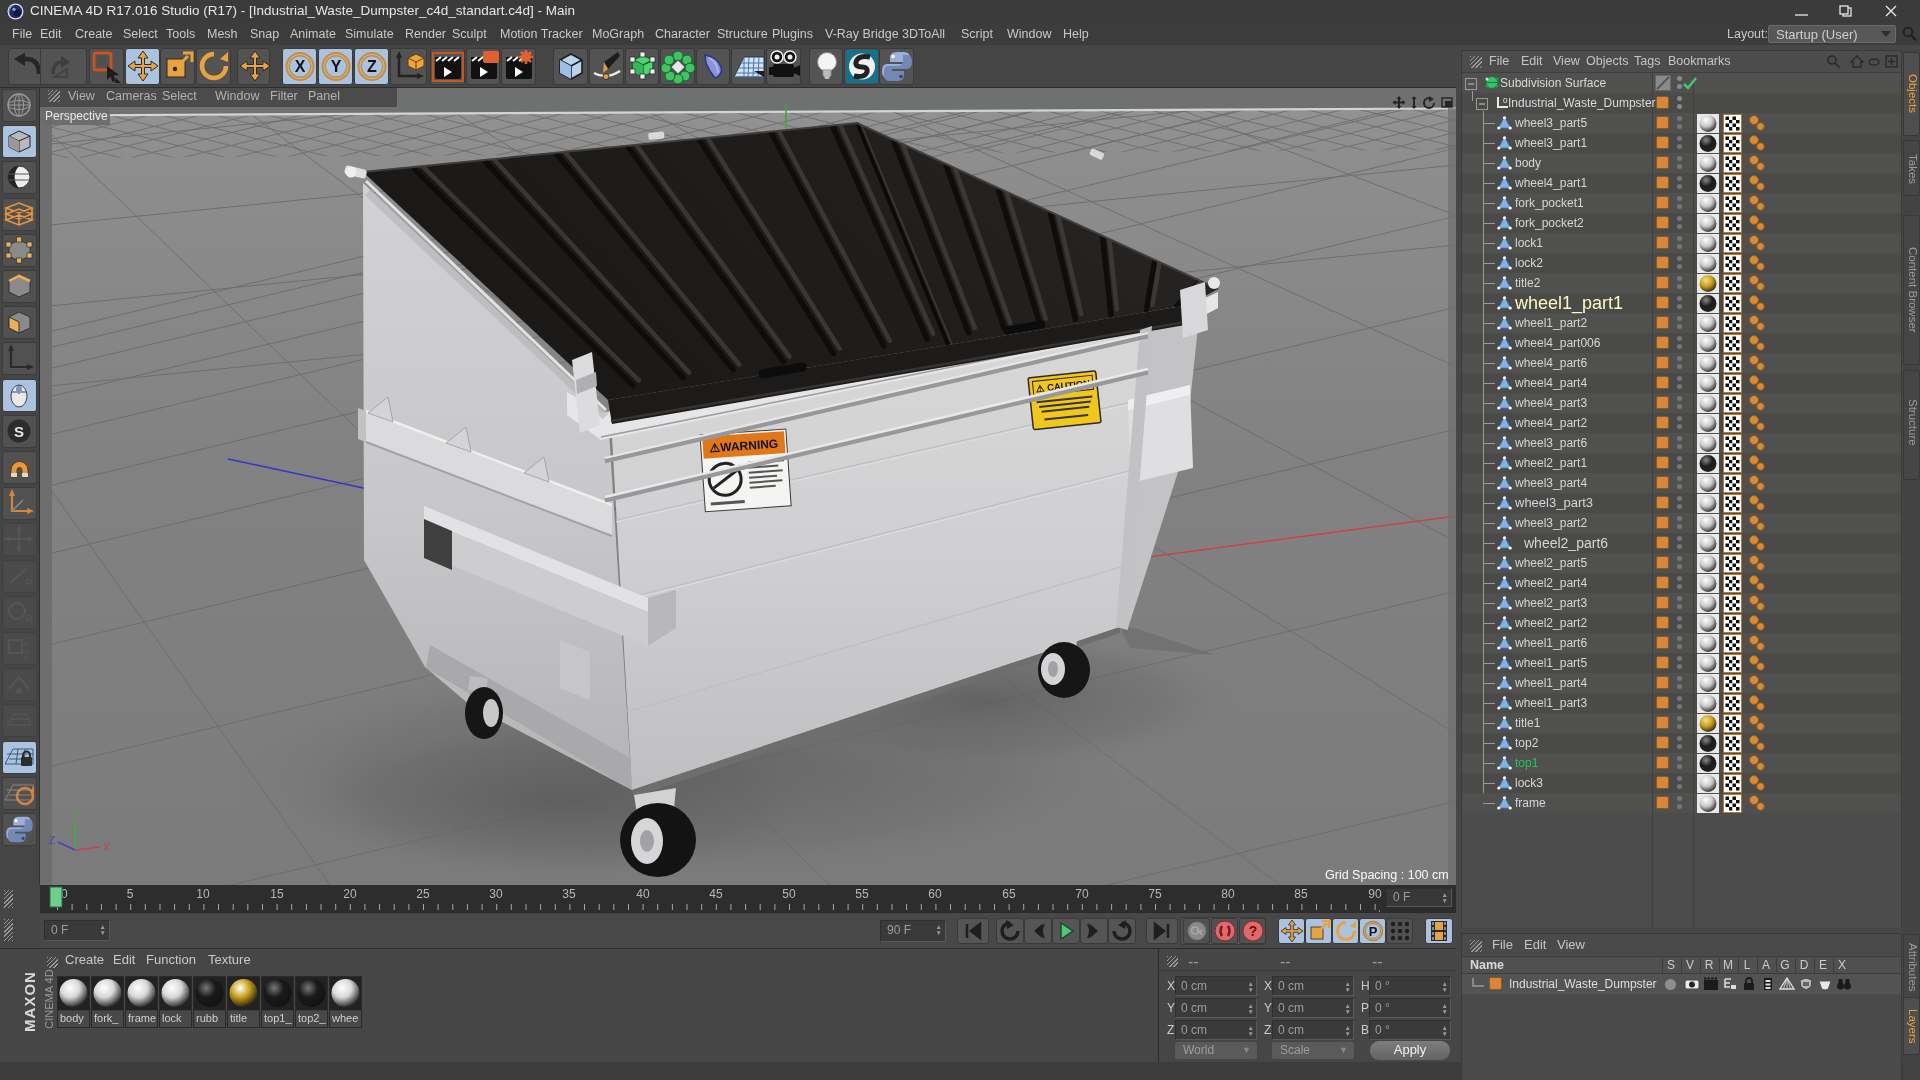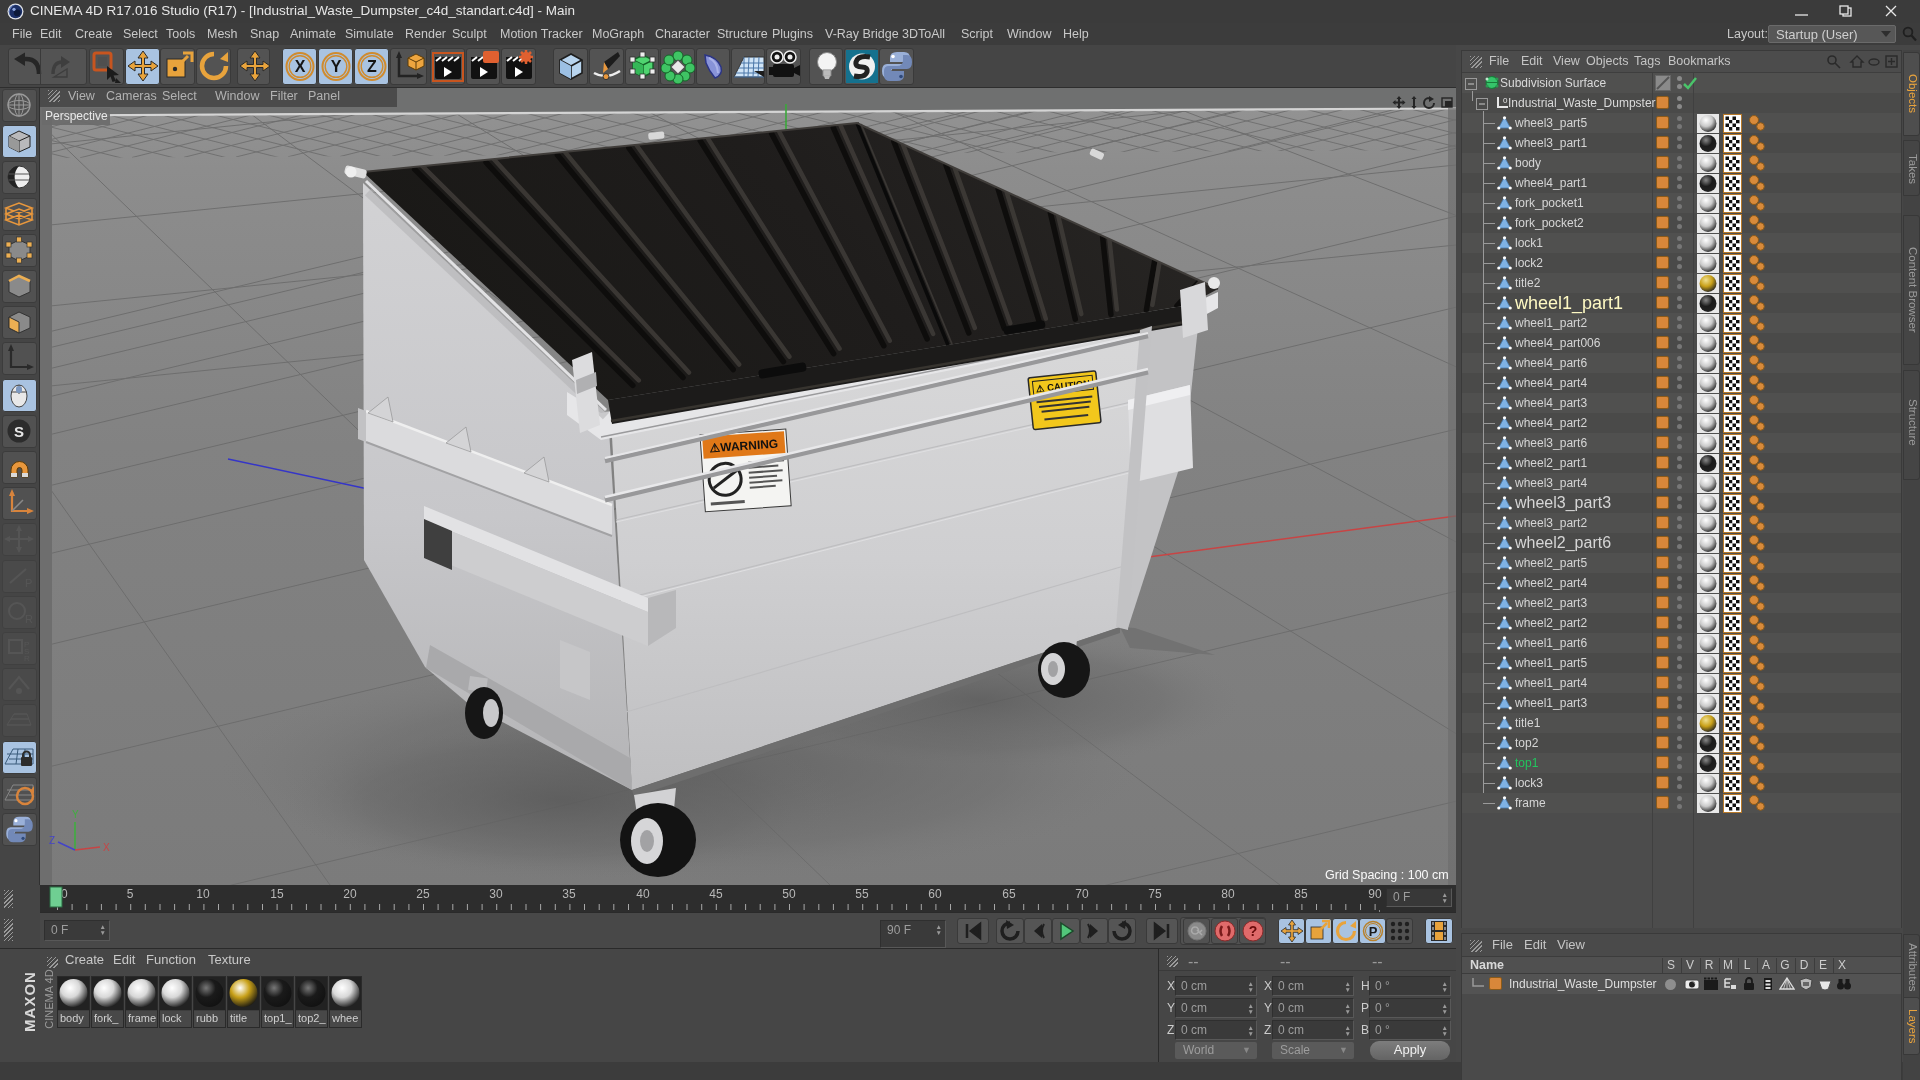--- a/index.html
+++ b/index.html
@@ -773,21 +773,21 @@
       <div class="abs inp" style="left:1346px;top:3px;width:66px;height:19px;line-height:17px;padding-left:6px;background:#383838">0 F<span class="spn">
           <i>▲</i>
           <i>▼</i>
         </span></div>
     </div>
     <div class="abs" id="controls">
       <div class="abs inp" style="left:4px;top:7px;width:66px;height:21px;line-height:19px;padding-left:6px">0 F<span class="spn">
           <i>▲</i>
           <i>▼</i>
         </span></div>
-      <div class="abs inp" style="left:840px;top:7px;width:66px;height:28px;line-height:19px;padding-left:6px">90 F<span class="spn">
+      <div class="abs inp" style="left:840px;top:7px;width:66px;height:22px;line-height:19px;padding-left:6px">90 F<span class="spn">
           <i>▲</i>
           <i>▼</i>
         </span></div>
       <div class="abs" style="left:917px;top:5px;width:32px;height:26px;background:#555555;border:1px solid #3a3a3a;border-radius:3px;text-align:center;color:#1f1f1f"><svg width="24" height="24" viewBox="0 0 24 24" style="margin-top:0px">
           <path d="M6 5 v14 M19 5 L10 12 L19 19 z" stroke="#1f1f1f" stroke-width="2.5" fill="#1f1f1f"></path>
         </svg></div>
       <div class="abs" style="left:956px;top:5px;width:28px;height:26px;background:#555555;border:1px solid #3a3a3a;border-radius:3px;text-align:center;color:#1f1f1f"><svg width="24" height="24" viewBox="0 0 24 24" style="margin-top:0px">
           <path d="M12 4 A8 8 0 1 0 20 12" fill="none" stroke="#1f1f1f" stroke-width="3.5"></path>
           <path d="M8 1 L16 6 L9 10 z" fill="#1f1f1f"></path>
         </svg></div>
@@ -1967,21 +1967,21 @@
             <circle cx="7" cy="6" r="4.5" fill="#d88a3a" stroke="#8a5a1a"></circle>
             <circle cx="13.5" cy="12.5" r="3.8" fill="#d88a3a" stroke="#8a5a1a"></circle>
           </svg>
           <div style="position:absolute;left:21px;top:430px;width:12px;height:1px;background:#9a9a9a"></div>
           <span style="position:absolute;left:35px;top:423px"><svg width="15" height="14" viewBox="0 0 15 14">
               <path d="M7.5 1 L13.5 12 L1.5 12 z" fill="#7fb2e5" stroke="#4a7aaa" stroke-width="0.8"></path>
               <circle cx="7.5" cy="1.8" r="1.6" fill="#fff"></circle>
               <circle cx="1.8" cy="12" r="1.6" fill="#fff"></circle>
               <circle cx="13.2" cy="12" r="1.6" fill="#fff"></circle>
             </svg></span>
-          <span style="position:absolute;left:53px;top:420px;font-size:16px;color:#d6d6d6;line-height:20px">wheel3_part3</span>
+          <span style="position:absolute;left:53px;top:420px;font-size:13px;color:#d6d6d6;line-height:20px">wheel3_part3</span>
           <span style="position:absolute;left:194px;top:423px;width:13px;height:13px;background:#d8873a;border:1px solid #8a5a1a;border-radius:2px"></span>
           <span style="position:absolute;left:215px;top:423px;width:5px;height:5px;border-radius:50%;background:#777"></span>
           <span style="position:absolute;left:215px;top:431px;width:5px;height:5px;border-radius:50%;background:#777"></span>
           <svg style="position:absolute;left:235px;top:421px" width="22" height="19" viewBox="0 0 22 19">
             <rect width="22" height="19" fill="#e8e8e8"></rect>
             <radialGradient id="rb235_421" cx="38%" cy="30%" r="75%">
               <stop offset="0" stop-color="#ffffff"></stop>
               <stop offset="0.5" stop-color="#c9c9c9"></stop>
               <stop offset="1" stop-color="#222"></stop>
             </radialGradient>
@@ -2053,21 +2053,21 @@
             <circle cx="7" cy="6" r="4.5" fill="#d88a3a" stroke="#8a5a1a"></circle>
             <circle cx="13.5" cy="12.5" r="3.8" fill="#d88a3a" stroke="#8a5a1a"></circle>
           </svg>
           <div style="position:absolute;left:21px;top:470px;width:12px;height:1px;background:#9a9a9a"></div>
           <span style="position:absolute;left:35px;top:463px"><svg width="15" height="14" viewBox="0 0 15 14">
               <path d="M7.5 1 L13.5 12 L1.5 12 z" fill="#7fb2e5" stroke="#4a7aaa" stroke-width="0.8"></path>
               <circle cx="7.5" cy="1.8" r="1.6" fill="#fff"></circle>
               <circle cx="1.8" cy="12" r="1.6" fill="#fff"></circle>
               <circle cx="13.2" cy="12" r="1.6" fill="#fff"></circle>
             </svg></span>
-          <span style="position:absolute;left:53px;top:460px;font-size:16px;color:#d6d6d6;line-height:20px">wheel2_part6</span>
+          <span style="position:absolute;left:62px;top:460px;font-size:14px;color:#d6d6d6;line-height:20px">wheel2_part6</span>
           <span style="position:absolute;left:194px;top:463px;width:13px;height:13px;background:#d8873a;border:1px solid #8a5a1a;border-radius:2px"></span>
           <span style="position:absolute;left:215px;top:463px;width:5px;height:5px;border-radius:50%;background:#777"></span>
           <span style="position:absolute;left:215px;top:471px;width:5px;height:5px;border-radius:50%;background:#777"></span>
           <svg style="position:absolute;left:235px;top:461px" width="22" height="19" viewBox="0 0 22 19">
             <rect width="22" height="19" fill="#e8e8e8"></rect>
             <radialGradient id="rb235_461" cx="38%" cy="30%" r="75%">
               <stop offset="0" stop-color="#ffffff"></stop>
               <stop offset="0.5" stop-color="#c9c9c9"></stop>
               <stop offset="1" stop-color="#222"></stop>
             </radialGradient>

